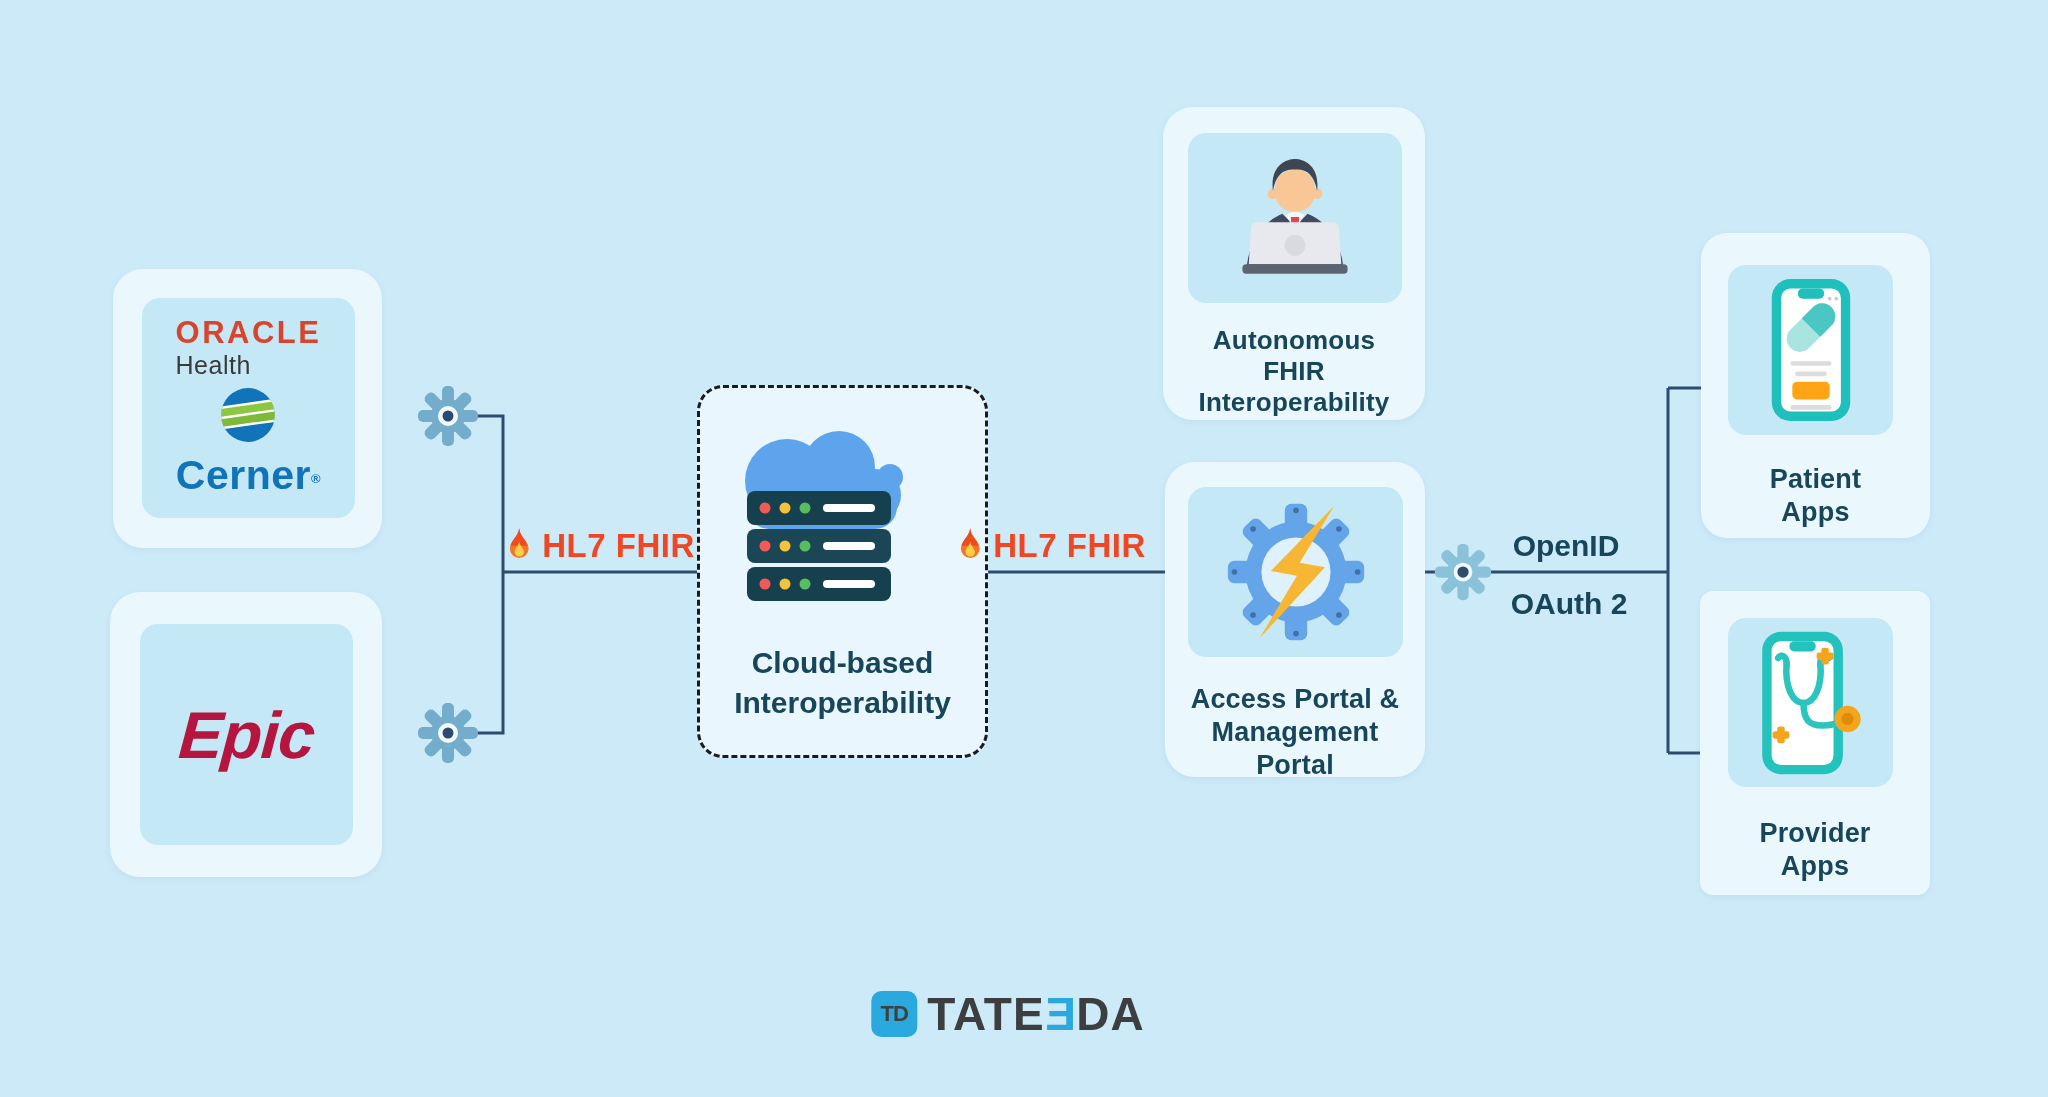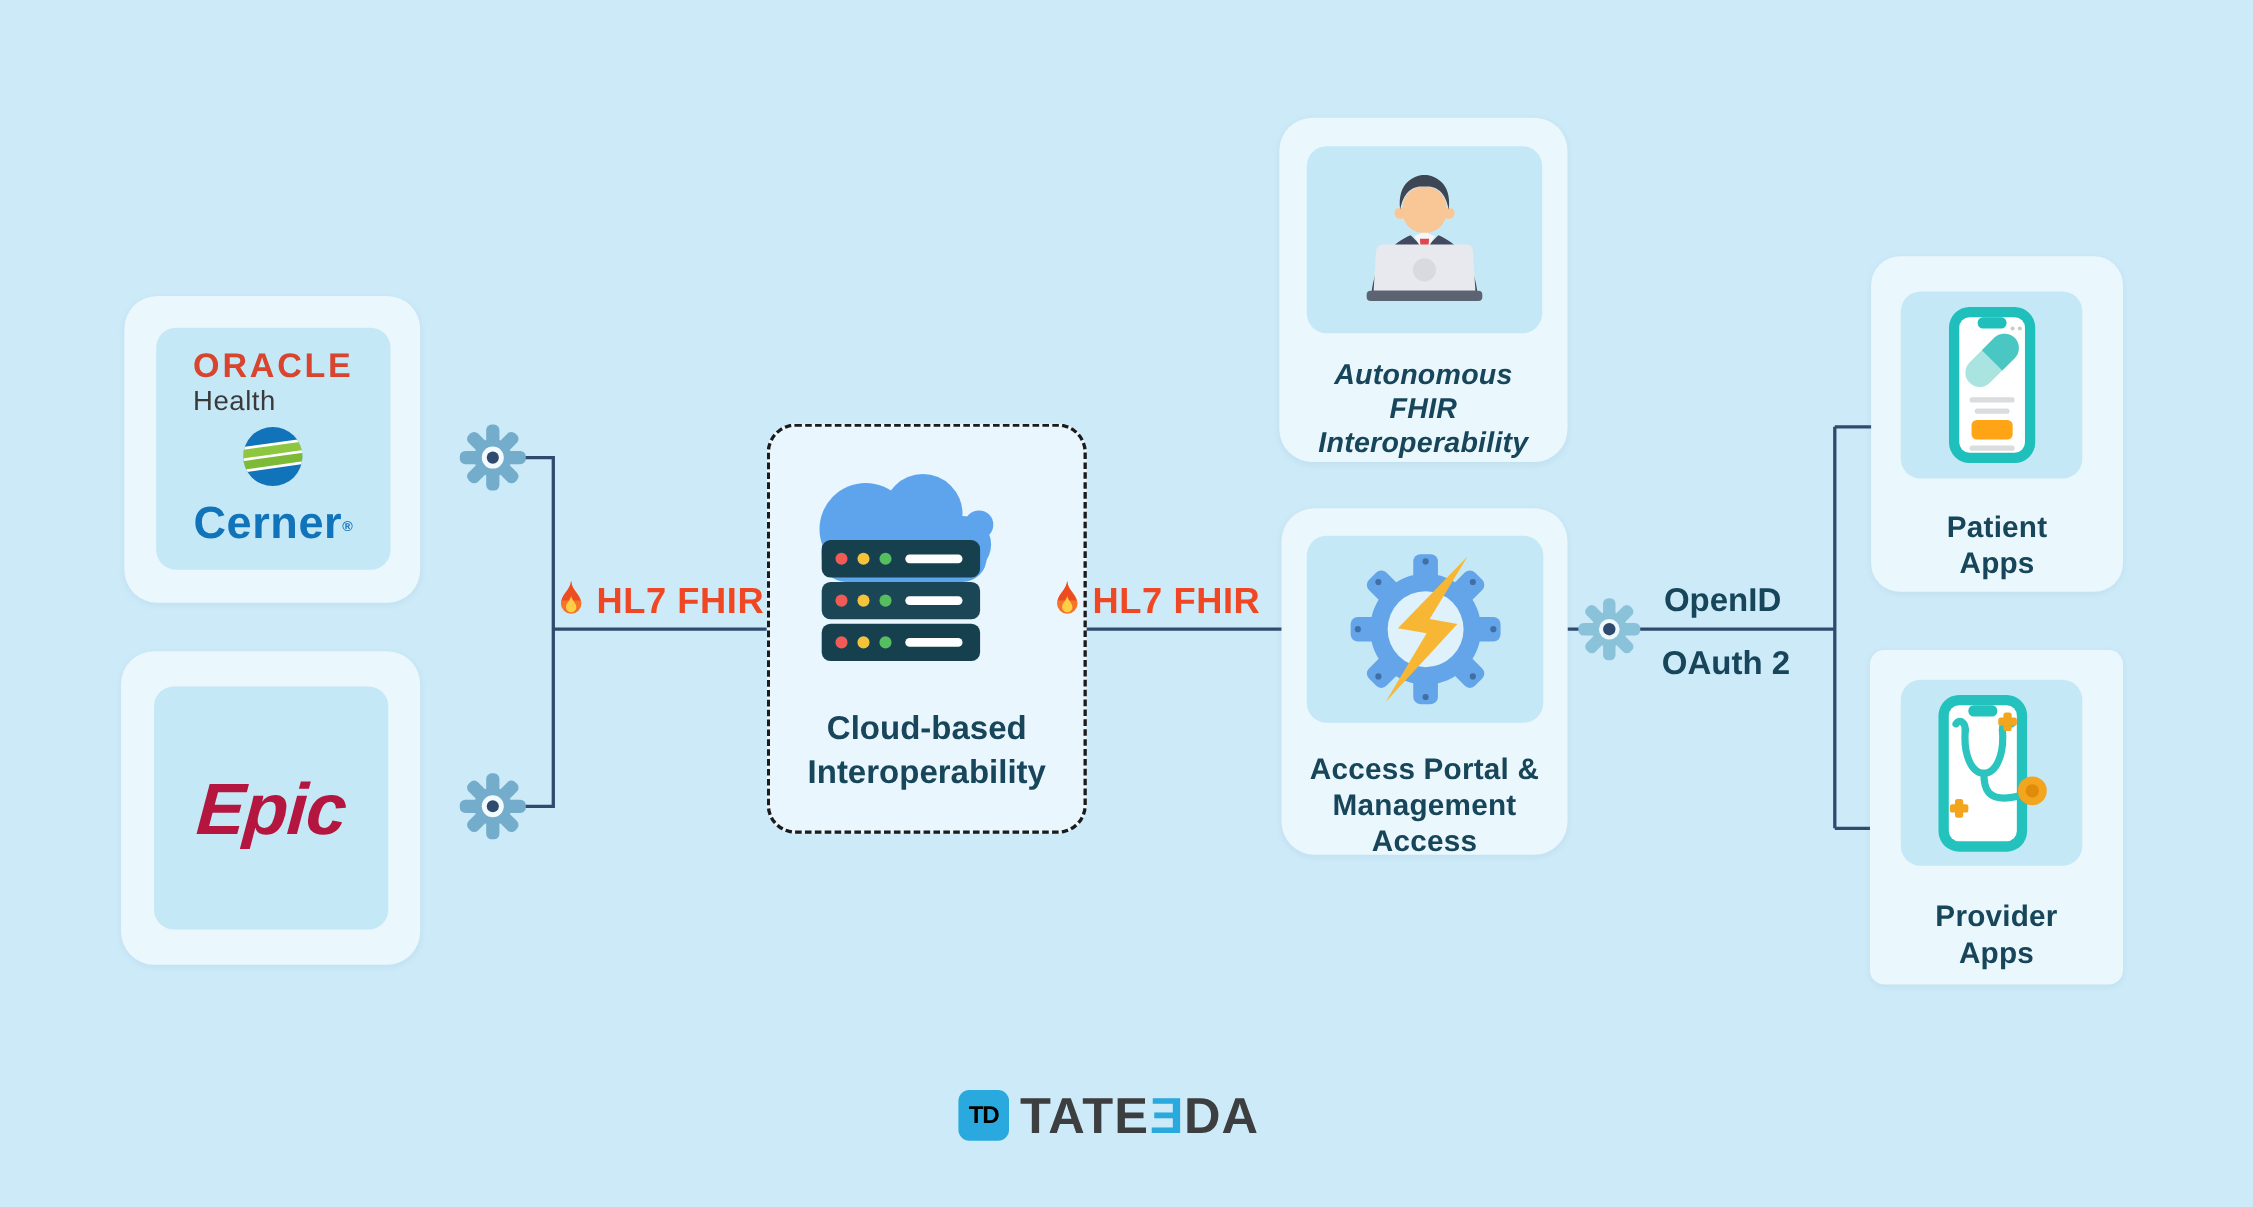--- a/index.html
+++ b/index.html
@@ -18,21 +18,21 @@
   }
   .tile{
     position:absolute;background:#C5E8F6;border-radius:18px;
     display:flex;align-items:center;justify-content:center;
   }
   .card-title{
     position:absolute;left:0;right:0;text-align:center;
     color:#17455A;font-weight:700;font-size:27px;line-height:33px;
     letter-spacing:.2px;
   }
-  .card-title.compact{line-height:31px;font-size:26px;font-style:italic;}
+  .card-title.compact{line-height:31px;font-size:26px;}
   .dashed-box{
     position:absolute;z-index:2;background:#E9F6FD;
     border:3px dashed #1B1B1B;border-radius:26px;
   }
   .cloud-title{
     position:absolute;left:0;right:0;text-align:center;
     color:#17455A;font-weight:700;font-size:30px;line-height:40px;
   }
   .gear{position:absolute;z-index:3;}
   .hl7-label{
@@ -55,21 +55,21 @@
     letter-spacing:-1px;transform:skewX(-4deg);
   }
   .oracle-stack{display:flex;flex-direction:column;align-items:center;gap:6px;}
   .footer-logo{
     position:absolute;z-index:4;display:flex;align-items:center;gap:10px;
     transform:translate(-50%,-50%);
   }
   .td-badge{
     width:46px;height:46px;border-radius:10px;background:#29A9DE;
     display:flex;align-items:center;justify-content:center;
-    color:#000000;font-weight:700;font-size:22px;letter-spacing:-1px;
+    color:#404040;font-weight:700;font-size:22px;letter-spacing:-1px;
   }
   .wordmark{font-weight:700;font-size:46px;color:#3C3E40;letter-spacing:1px;display:flex;align-items:center;}
   .flip-e{display:inline-block;transform:scaleX(-1);color:#29A9DE;}
   .person-svg,.phone-svg{display:block;}
 </style>
 </head>
 <body>
 
 <div id="canvas">
 
@@ -234,21 +234,21 @@
             <circle cx="29" cy="121" r="3"></circle>
           <circle cx="121" cy="121" r="3"></circle>
             <circle cx="29" cy="29" r="3"></circle>
         </g>
         <path d="M116 4 L48 74 L76 79 L36 146 L106 70 L79 65 Z" fill="#F7B735"></path>
       </svg>
     </div>
     <div class="card-title" style="top:221px;">
       <div>Access Portal &amp;</div>
       <div>Management</div>
-      <div>Access</div>
+      <div>Portal</div>
     </div>
   </div>
 
   <svg class="gear" style="left:1433px;top:542px;" width="60" height="60" viewBox="0 0 64 64">
     <g fill="#8AC2DA">
       <rect x="26" y="2" width="12" height="60" rx="5"></rect>
       <rect x="26" y="2" width="12" height="60" rx="5" transform="rotate(45 32 32)"></rect>
       <rect x="26" y="2" width="12" height="60" rx="5" transform="rotate(90 32 32)"></rect>
       <rect x="26" y="2" width="12" height="60" rx="5" transform="rotate(135 32 32)"></rect>
       <circle cx="32" cy="32" r="17"></circle>

